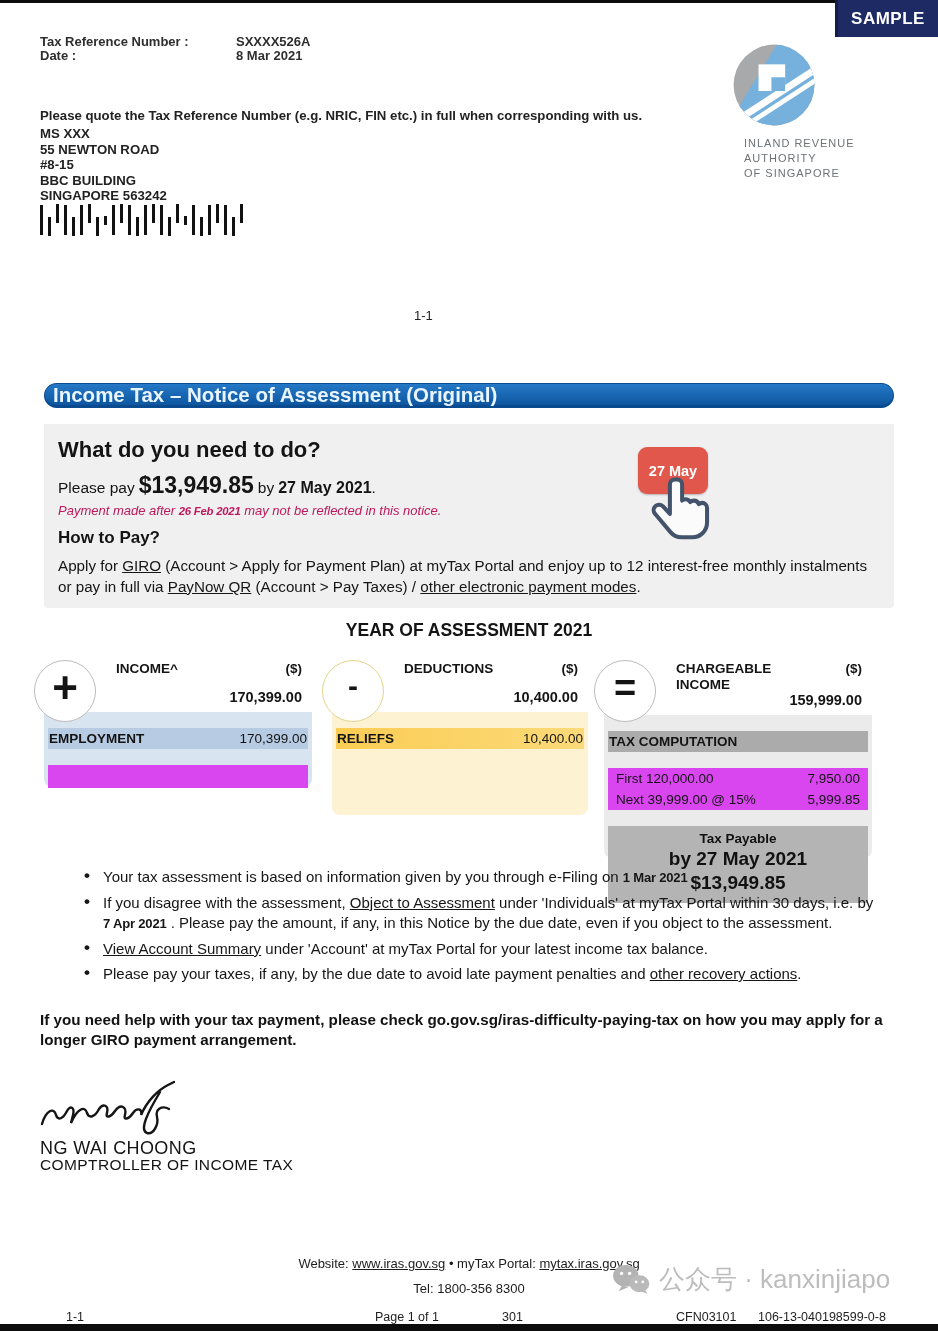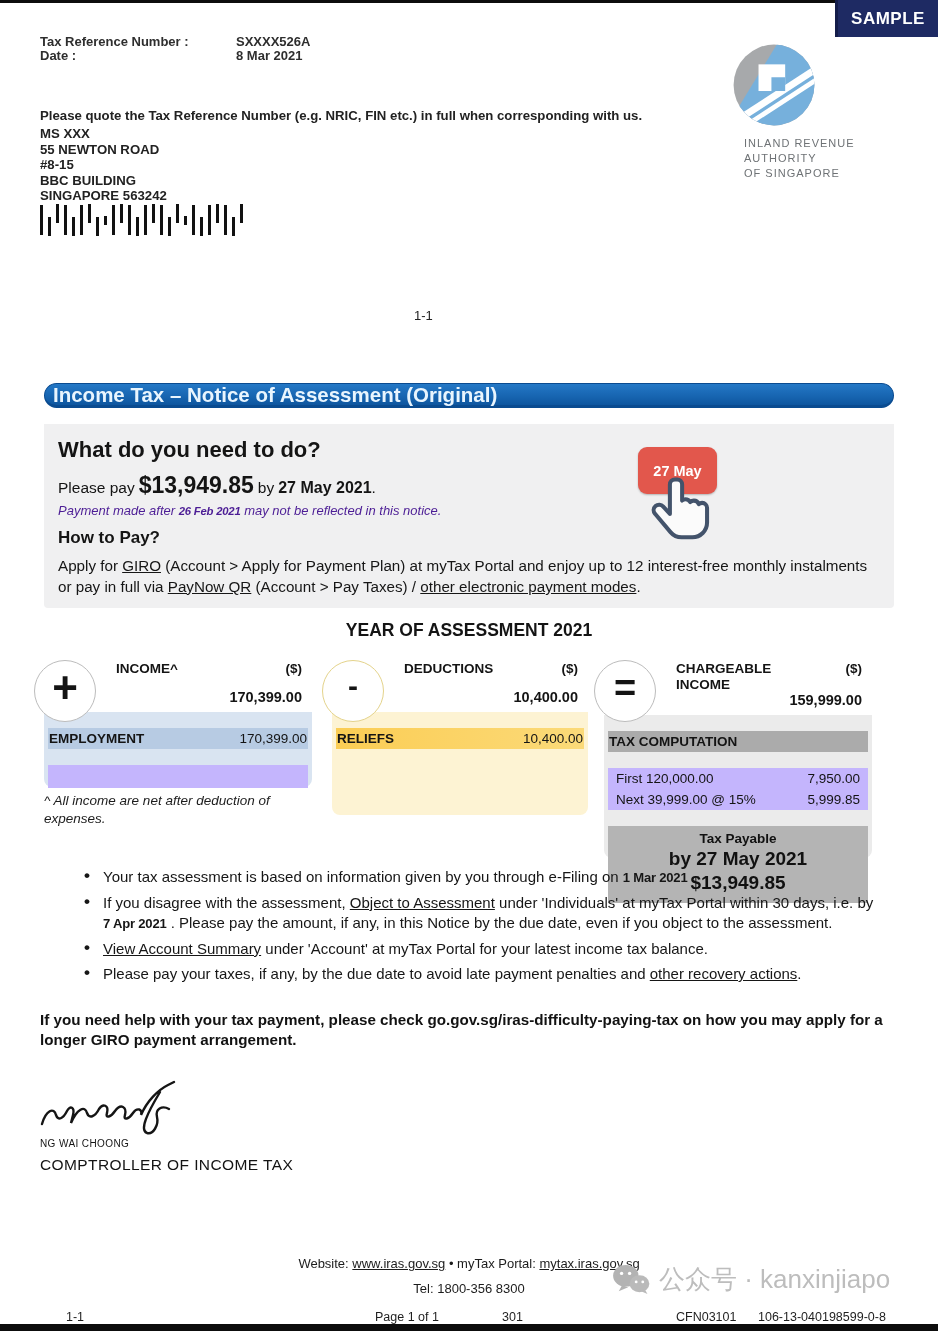--- a/index.html
+++ b/index.html
@@ -48,25 +48,25 @@
     border:1px solid #0a4b90; border-bottom:3px solid #0a4b90;
     border-radius:14px; color:#e9f5fe; font-weight:700; font-size:20.5px;
     display:flex; align-items:center; padding-left:8px; }
 
   
   #todo-box { left:44px; top:424px; width:850px; height:184px; background:#f0f0f1; border-radius:0 0 4px 4px; }
   #todo-heading { left:14px; top:13px; font-size:22px; font-weight:700; color:#141414; }
   #pay-line { left:14px; top:48px; display:flex; align-items:baseline; font-size:15.5px; color:#141414; }
   #pay-line .amt { font-size:23px; font-weight:700; margin:0 4px; }
   #pay-line .due { font-weight:700; font-size:16px; margin-left:4px; }
-  #payment-note { left:14px; top:79px; font-size:13px; font-style:italic; color:#4c1d95; }
+  #payment-note { left:14px; top:79px; font-size:13px; font-style:italic; color:#be185d; }
   #how-heading { left:14px; top:104px; font-size:17px; font-weight:700; color:#141414; }
   #how-text { left:14px; top:132px; width:812px; font-size:15.2px; line-height:1.38; color:#161616; }
 
-  #calendar-badge { left:594px; top:23px; width:79px; height:47px; background:#e2574c;
+  #calendar-badge { left:594px; top:23px; width:70px; height:47px; background:#e2574c;
     border-radius:9px; color:#fff; font-weight:700; font-size:14.5px;
     display:flex; align-items:center; justify-content:center;
     box-shadow:0 1px 2px rgba(0,0,0,.25); }
   #hand-icon { left:600px; top:50px; }
 
   #yoa-heading { left:0; top:620px; width:938px; text-align:center;
     font-size:17.5px; font-weight:700; color:#141414; }
 
   
   .panel { position:absolute; top:655px; border-radius:8px; }
@@ -89,21 +89,21 @@
   .p-total { text-align:right; font-size:14.5px; font-weight:700; margin-top:8px; color:#141414; }
   #panel-income .p-total, #panel-deductions .p-total { margin-top:12px; }
 
   .p-gap { height:8px; }
   .p-row { display:flex; justify-content:space-between; margin:8px 4px; padding:3px 1px;
     font-size:13.5px; color:#141414; }
   .p-row .lab { font-weight:700; }
   .hl-blue { background:#b7cbe3; }
   .hl-gold { background:linear-gradient(90deg,#fbcd54,#fbda79); }
   .hl-gray { background:#ababab; }
-  .rows-white { background:#c4b5fd; margin:16px 4px; }
+  .rows-white { background:#d946ef; margin:16px 4px; }
   .rows-cream { background:#fffdf4; margin:0 4px; }
   .p-row2 { display:flex; justify-content:space-between; padding:3px 8px; font-size:13.5px; color:#141414; }
   .p-row2 .lab { max-width:150px; line-height:1.15; }
   #payable-box { margin:4px 4px 0; background:#b4b4b4; text-align:center; padding:5px 4px 9px; color:#111; }
   #payable-box .cap { font-size:13.5px; font-weight:700; }
   #payable-box .due2 { font-size:19px; font-weight:700; margin-top:2px; }
   #payable-box .amt2 { font-size:19px; font-weight:700; margin-top:2px; }
 
   #income-footnote { left:44px; top:792px; width:262px; font-size:13.5px;
     font-style:italic; line-height:1.3; color:#1c1c1c; }
@@ -111,21 +111,21 @@
   
   #bullets { left:84px; top:867px; width:800px; list-style:none; }
   #bullets li { position:relative; padding-left:19px; margin-bottom:5px;
     font-size:15px; line-height:20px; color:#161616; }
   #bullets li::before { content:"•"; position:absolute; left:0; top:-1px; font-size:17px; font-weight:700; }
 
   #help-note { left:40px; top:1010px; width:852px; font-size:15.2px; font-weight:700;
     line-height:1.32; color:#121212; }
 
   #signature { left:36px; top:1080px; }
-  #signer-name { left:40px; top:1138px; font-size:10px; color:#141414; letter-spacing:0.4px; }
+  #signer-name { left:40px; top:1138px; font-size:18px; color:#141414; letter-spacing:0.4px; }
   #signer-title { left:40px; top:1156px; font-size:15.5px; color:#141414; letter-spacing:0.4px; }
 
   
   #footer-website { left:0; top:1256px; width:938px; text-align:center; font-size:13px; color:#1c1c1c; }
   #footer-tel { left:0; top:1281px; width:938px; text-align:center; font-size:13px; color:#1c1c1c; }
   #watermark { left:612px; top:1262px; display:flex; align-items:center; gap:9px;
     color:#bdbdbd; font-size:26px; white-space:nowrap; }
   #footer-bottom { left:0; top:1310px; width:938px; font-size:12.5px; color:#1f1f1f; }
   #footer-bottom span { position:absolute; }
   #fb-marker { left:66px; }
@@ -311,21 +311,20 @@
         <span>5,999.85</span>
       </div>
     </div>
     <div id="payable-box">
       <div class="cap">Tax Payable</div>
       <div class="due2">by 27 May 2021</div>
       <div class="amt2">$13,949.85</div>
     </div>
   </div>
 
-  <div class="abs" id="income-footnote">^ All income are net after deduction of expenses.</div>
 
   <ul class="abs" id="bullets">
     <li><span>Your tax assessment is based on information given by you through e-Filing on </span><span class="seg-date">1 Mar 2021</span><span> .</span></li>
     <li><span>If you disagree with the assessment, </span><a class="seg-link">Object to Assessment</a><span> under 'Individuals' at myTax Portal within 30 days, i.e. by </span><span class="seg-date">7 Apr 2021</span><span> . Please pay the amount, if any, in this Notice by the due date, even if you object to the assessment.</span></li>
     <li><a class="seg-link">View Account Summary</a><span> under 'Account' at myTax Portal for your latest income tax balance.</span></li>
     <li><span>Please pay your taxes, if any, by the due date to avoid late payment penalties and </span><a class="seg-link">other recovery actions</a><span>.</span></li>
   </ul>
 
   <div class="abs" id="help-note">If you need help with your tax payment, please check go.gov.sg/iras-difficulty-paying-tax on how you may apply for a longer GIRO payment arrangement.</div>
 

